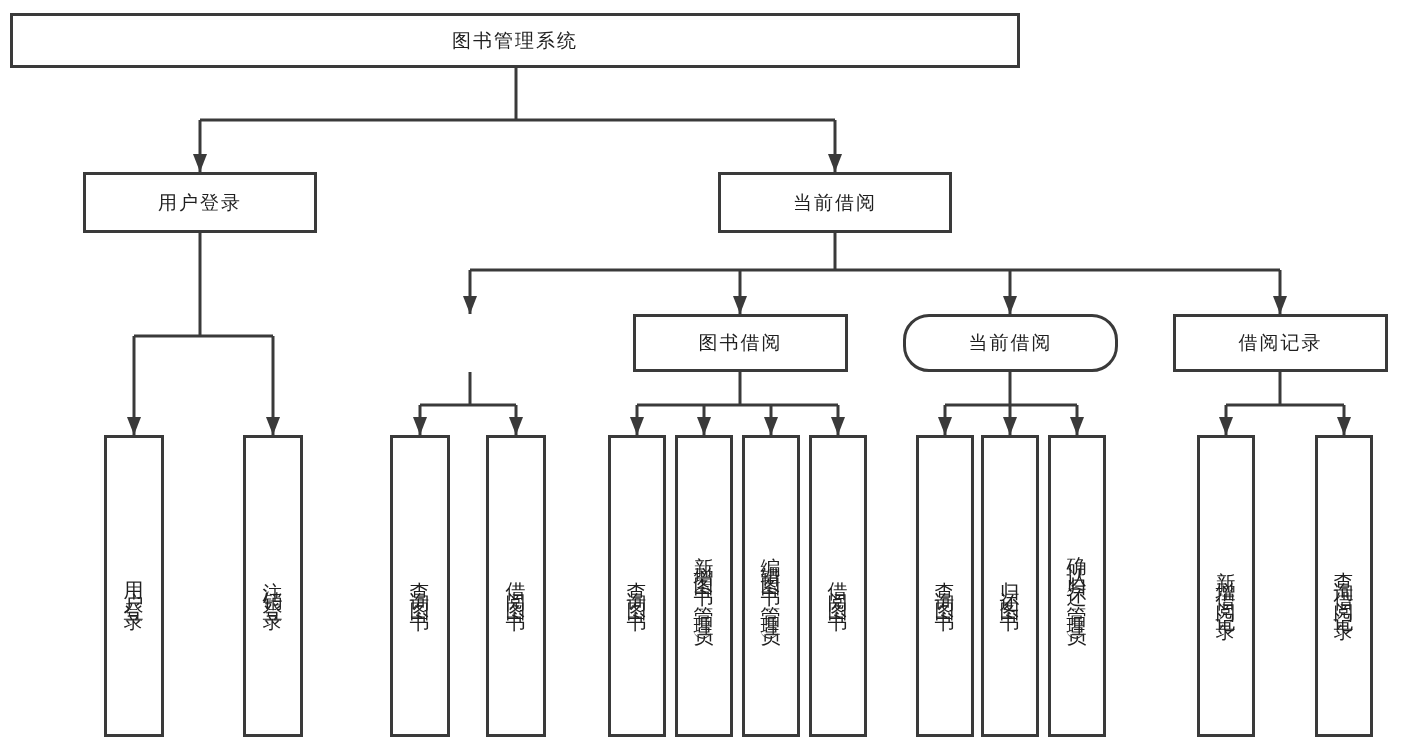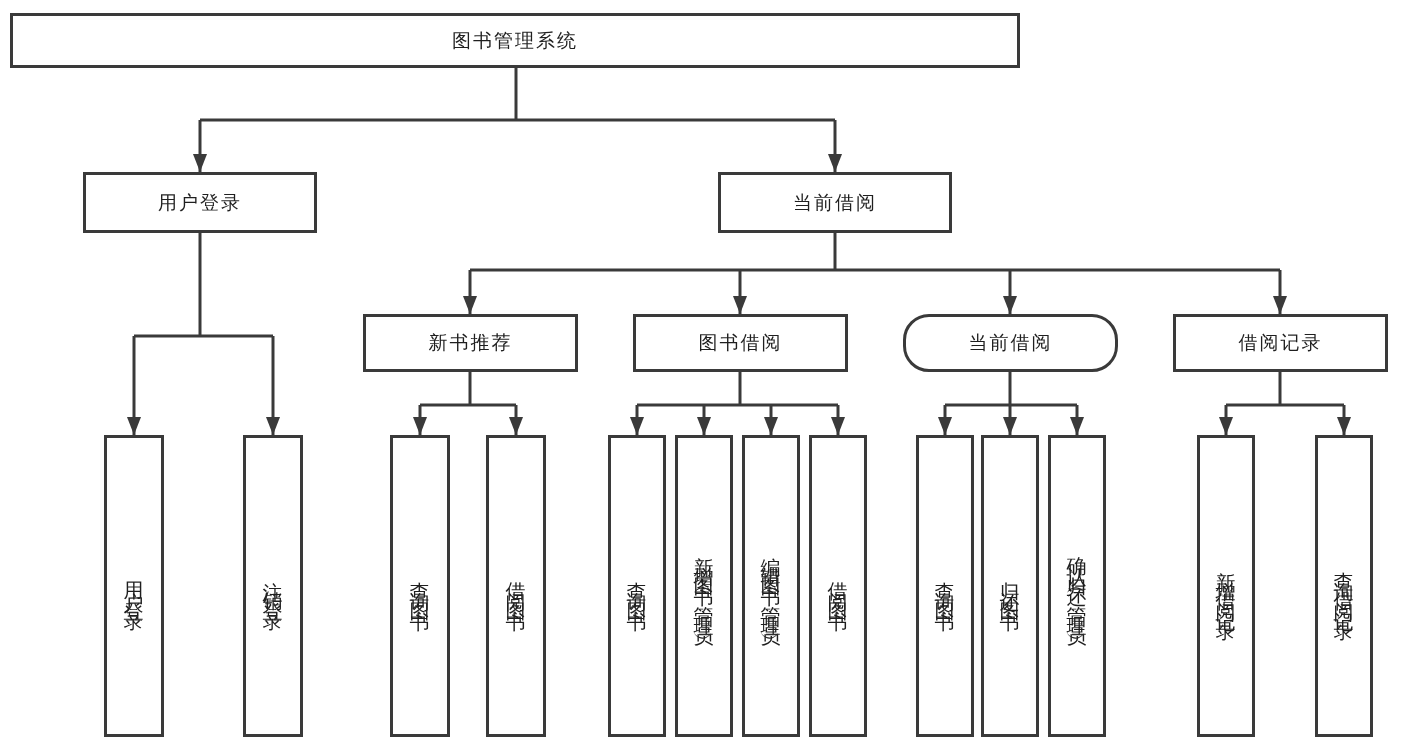--- a/index.html
+++ b/index.html
@@ -146,23 +146,20 @@
     <span class="hlabel">图书管理系统</span>
   </div>
 
   <div class="box l2-user">
     <span class="hlabel">用户登录</span>
   </div>
   <div class="box l2-book">
     <span class="hlabel">当前借阅</span>
   </div>
 
-  <div class="box l3 l3-newbook">
-    <span class="hlabel">新书推荐</span>
-  </div>
   <div class="box l3 l3-borrow">
     <span class="hlabel">图书借阅</span>
   </div>
   <div class="box l3 l3-current">
     <span class="hlabel">当前借阅</span>
   </div>
   <div class="box l3 l3-records">
     <span class="hlabel">借阅记录</span>
   </div>
 

